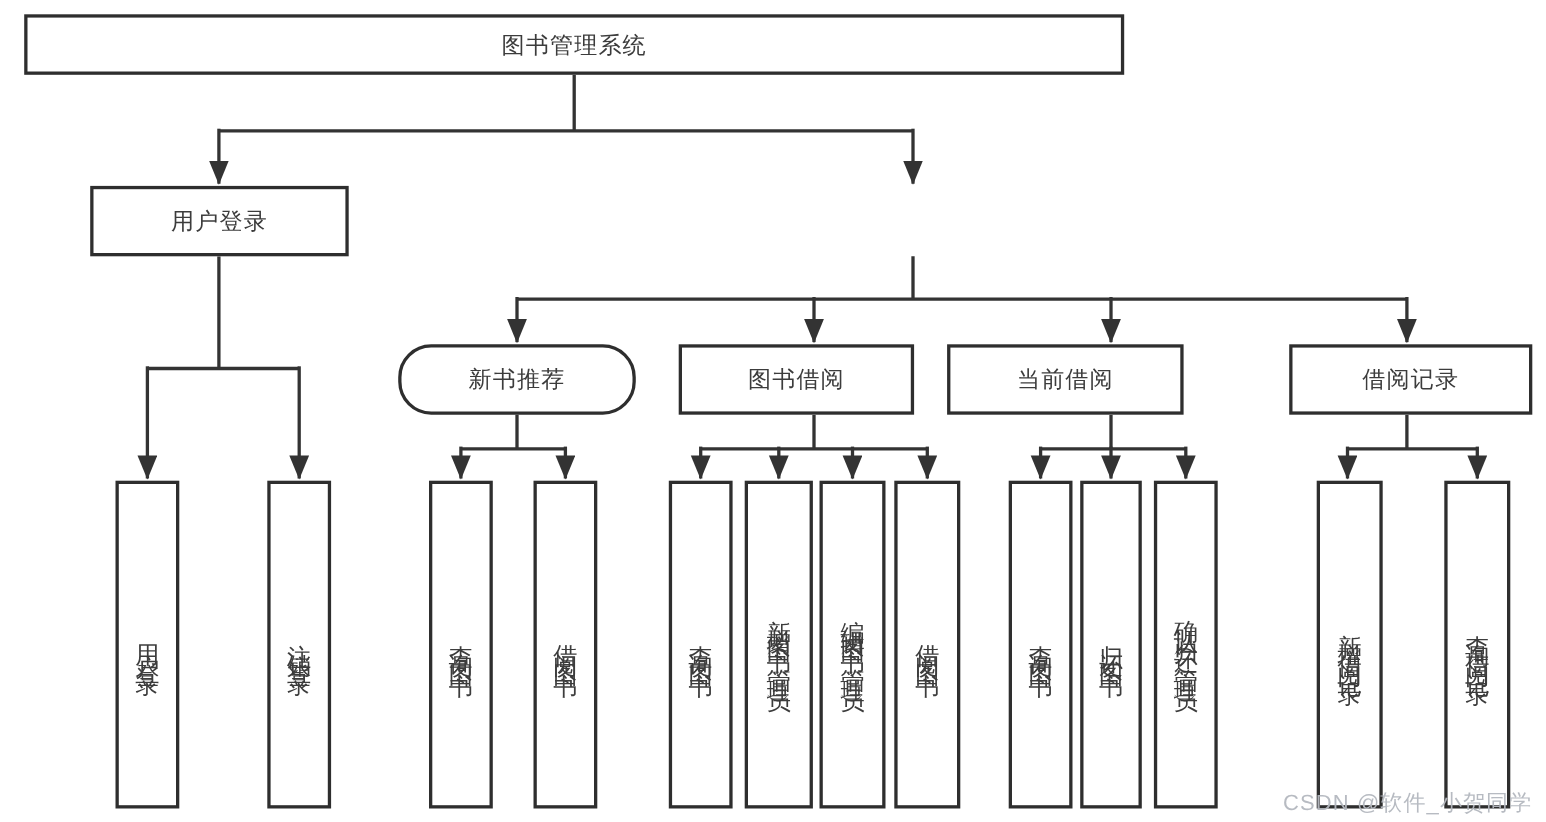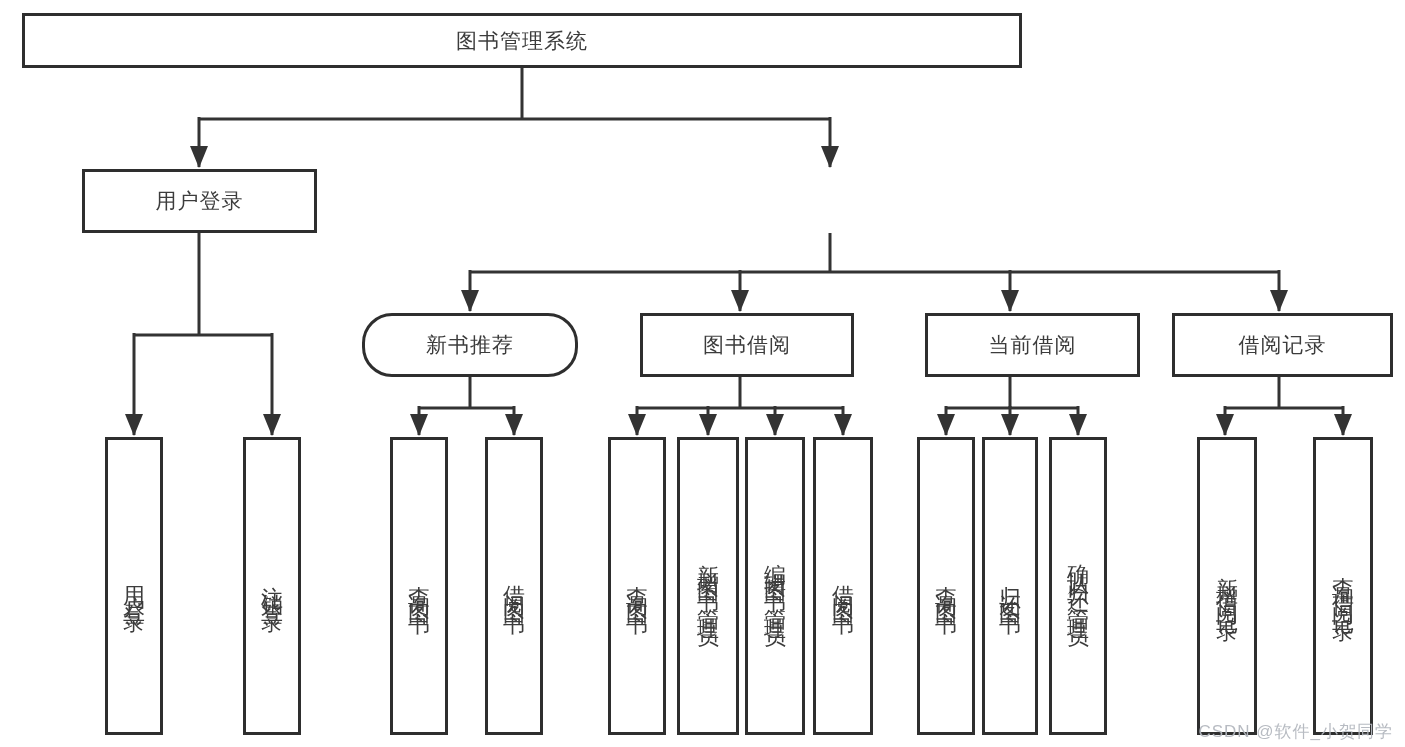--- a/index.html
+++ b/index.html
@@ -31,21 +31,21 @@
     writing-mode:vertical-lr;
     text-orientation:mixed;
     font-size:22px;
     letter-spacing:9px;
     line-height:1;
     white-space:nowrap;
   }
   .watermark {
     position:absolute;
     right:12px; bottom:4px;
-    font-size:17px;
+    font-size:20px;
     color:#b4b8bf;
     letter-spacing:1px;
     opacity:0.95;
     z-index:10;
   }
 </style>
 </head>
 <body>
 
 <div class="canvas">
@@ -95,24 +95,24 @@
     <span>图书管理系统</span>
   </div>
 
   <div class="box lvl1a">
     <span>用户登录</span>
   </div>
 
   <div class="box lvl2" style="left:362px;width:216px;border-radius:30px;">
     <span>新书推荐</span>
   </div>
-  <div class="box lvl2" style="left:640px;width:214px;">
+  <div class="box lvl2" style="left:617px;width:214px;">
     <span>图书借阅</span>
   </div>
-  <div class="box lvl2" style="left:925px;width:215px;">
+  <div class="box lvl2" style="left:861px;width:215px;">
     <span>当前借阅</span>
   </div>
   <div class="box lvl2" style="left:1172px;width:221px;">
     <span>借阅记录</span>
   </div>
 
   <div class="box leaf" style="left:105px;width:58px;">
     <span class="vtext">用户登录</span>
   </div>
   <div class="box leaf" style="left:243px;width:58px;">

